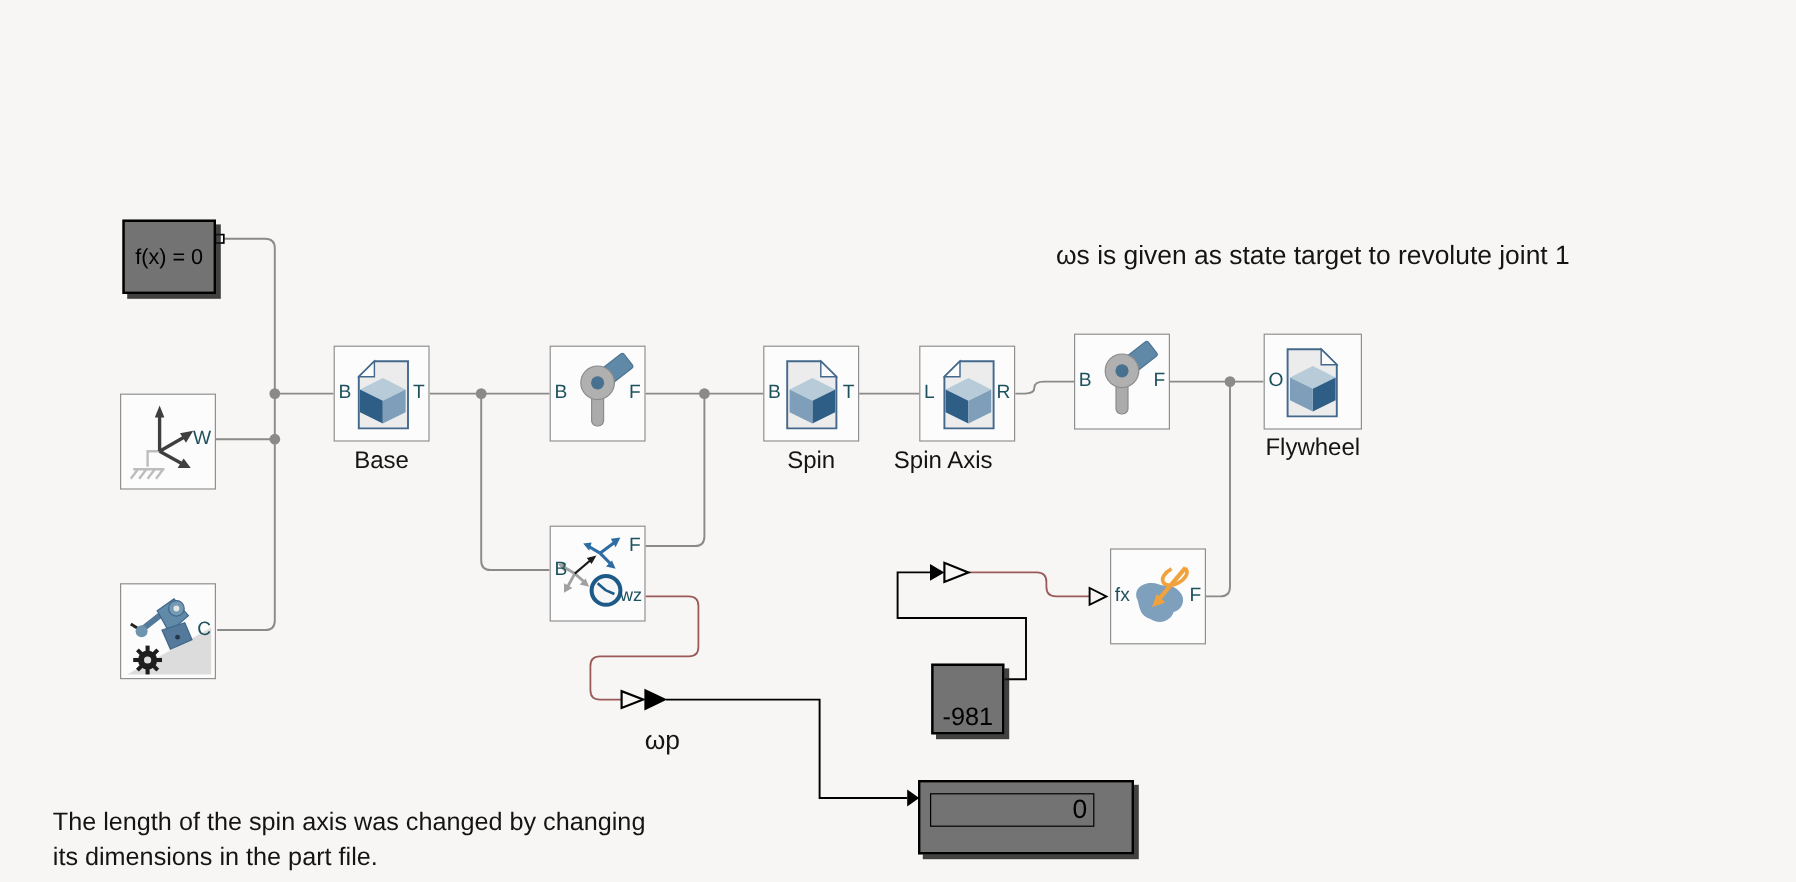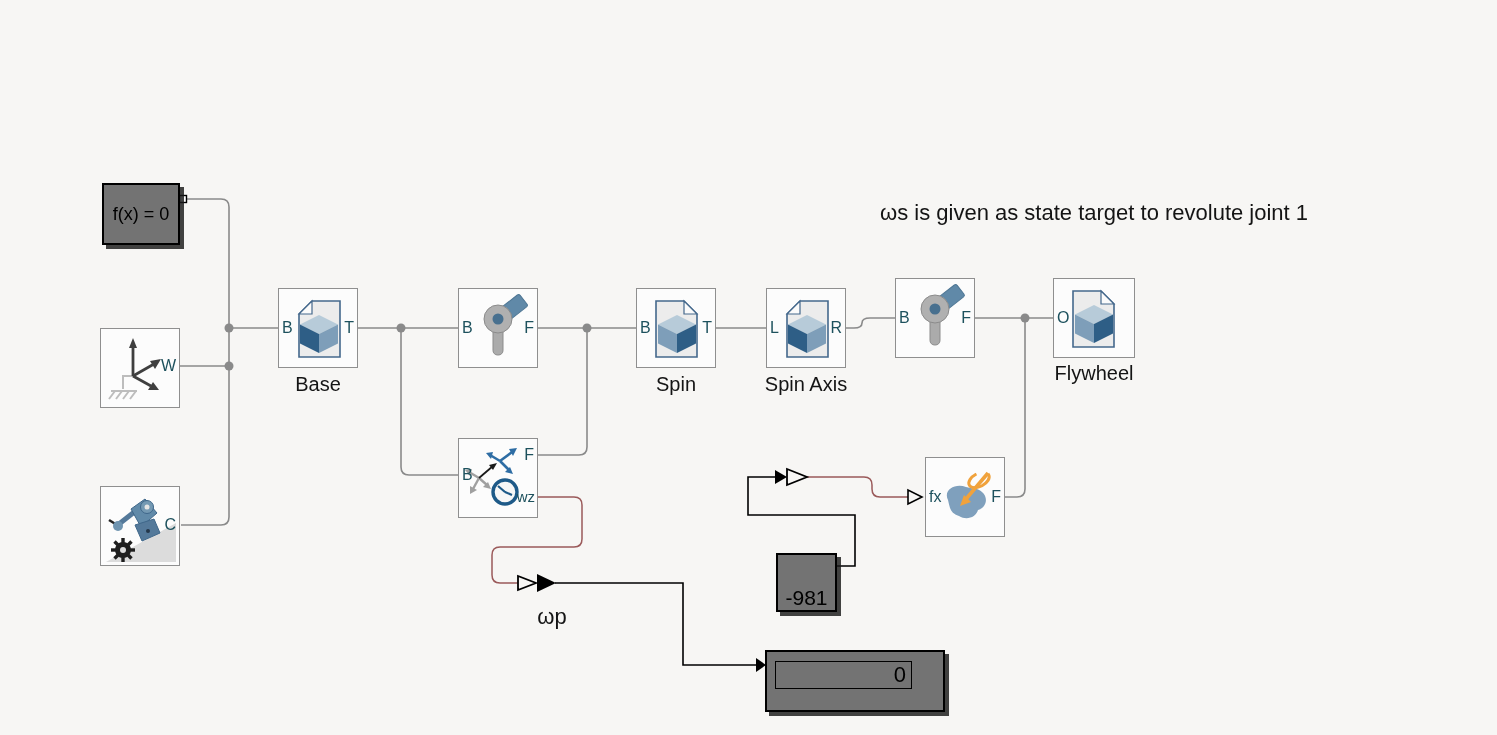--- a/index.html
+++ b/index.html
@@ -85,20 +85,24 @@
     <polygon points="518,576 518,590 536,583" fill="#f7f6f4" stroke="#000" stroke-width="1.8"></polygon>
     <polygon points="537,574 537,592 556,583" fill="#000"></polygon>
     <polygon points="775,470 775,484 787,477" fill="#000"></polygon>
     <polygon points="787,469 787,485 807,477" fill="#f7f6f4" stroke="#000" stroke-width="1.8"></polygon>
     <polygon points="908,490 908,504 922,497" fill="#f7f6f4" stroke="#000" stroke-width="1.6"></polygon>
     <polygon points="756,658 756,672 766,665" fill="#000"></polygon>
     <rect x="179.5" y="195.5" width="7" height="7" fill="#fff" stroke="#000" stroke-width="1.4"></rect>
   </svg>
 
   <div class="note" style="left:880px;top:200px;font-size:22px;">ωs is given as state target to revolute joint 1</div>
+  <div class="note" style="left:44px;top:671px;font-size:21px;line-height:29px;">
+    <div>The length of the spin axis was changed by changing</div>
+    <div>its dimensions in the part file.</div>
+  </div>
 
   <div id="solver-block" class="shadow-block">
     <span>f(x) = 0</span>
   </div>
 
   <div class="block" style="left:100px;top:328px;width:80px;height:80px;">
     <svg width="80" height="80" viewBox="0 0 80 80">
       <path d="M32 47 H22 V60" stroke="#bdbdbd" stroke-width="2" fill="none"></path>
       <path d="M10 62 H36 M14 62 l-6 8 M21 62 l-6 8 M28 62 l-6 8 M35 62 l-6 8" stroke="#bdbdbd" stroke-width="2" fill="none"></path>
       <g stroke="#3f3f3f" stroke-width="2.8" fill="#3f3f3f">
@@ -166,21 +170,21 @@
   </div>
   <div class="block-label" style="left:636px;top:373px;width:80px;">Spin</div>
 
   <div class="block" style="left:766px;top:288px;width:80px;height:80px;">
     <svg width="80" height="80">
         <use href="#doccube"></use>
       </svg>
     <span class="port port-l" style="top:30px;">L</span>
     <span class="port port-r" style="top:30px;">R</span>
   </div>
-  <div class="block-label" style="left:746px;top:373px;width:120px;">Spin Axis</div>
+  <div class="block-label" style="left:726px;top:373px;width:120px;">Spin Axis</div>
 
   <div class="block" style="left:895px;top:278px;width:80px;height:80px;">
     <svg width="80" height="80">
         <use href="#revjoint"></use>
       </svg>
     <span class="port port-l" style="top:30px;">B</span>
     <span class="port port-r" style="top:30px;">F</span>
   </div>
 
   <div class="block" style="left:1053px;top:278px;width:82px;height:80px;">

